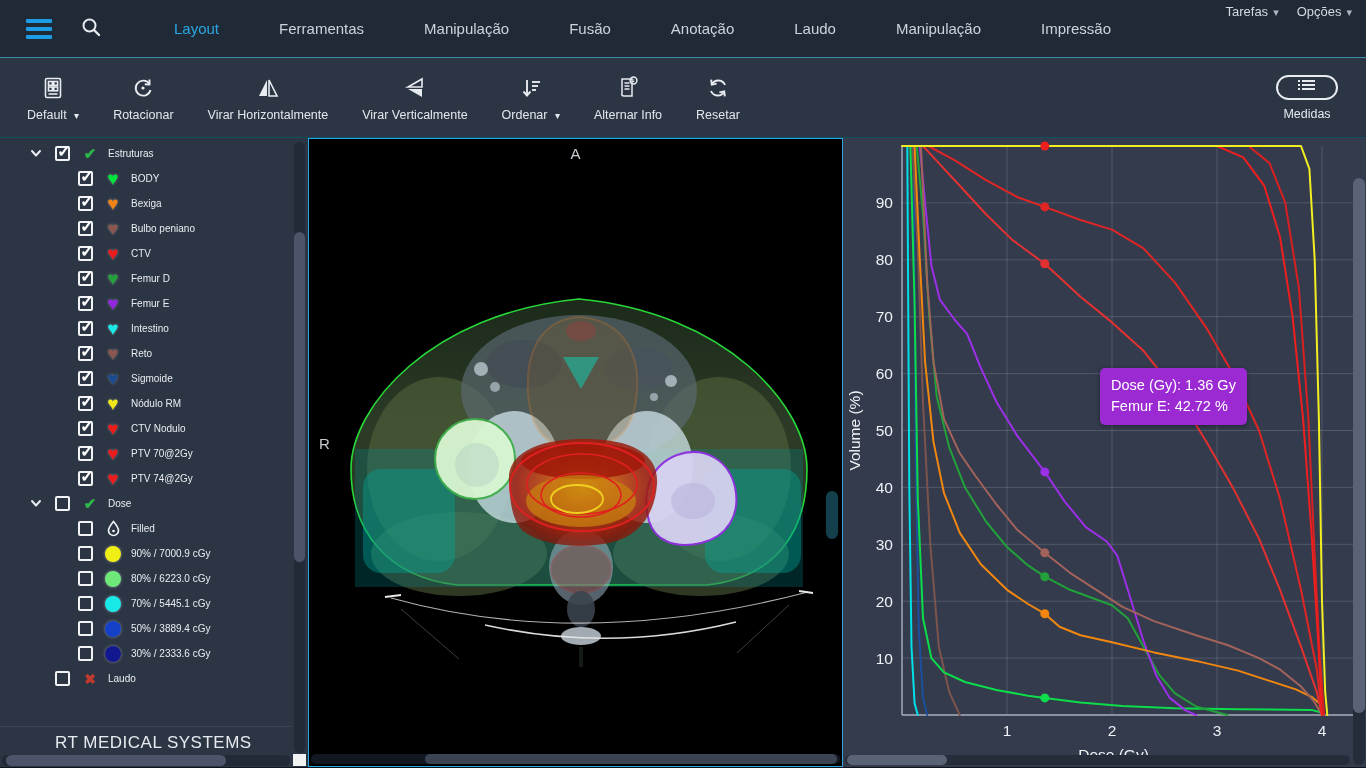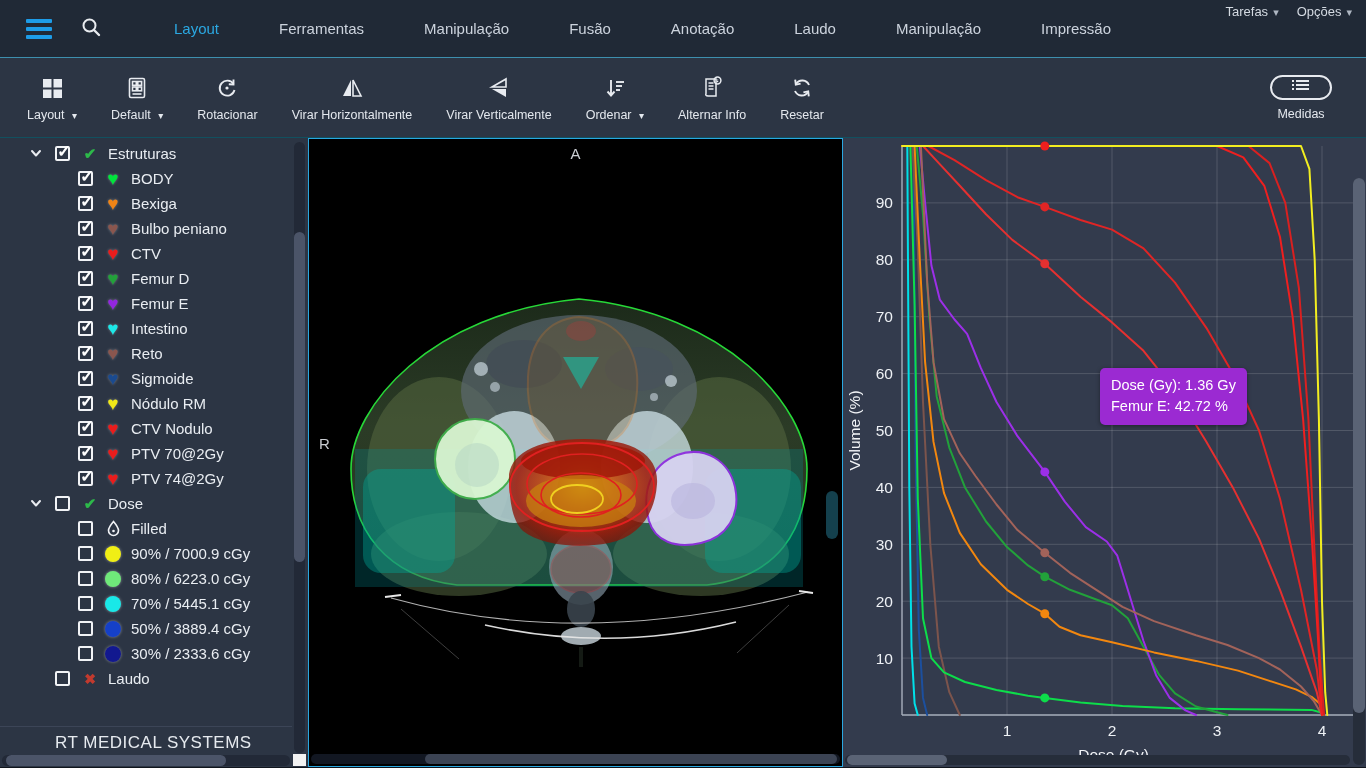--- a/index.html
+++ b/index.html
@@ -20,21 +20,21 @@
   .corneritem { font-size:13px; color:#d4dae2; cursor:pointer; }
   .corneritem .caret { font-size:11px; color:#aeb6c2; margin-left:5px; }
 
   
   .toolbar { height:79px; background:#2c3544; display:flex; align-items:center; padding:0 10px; }
   .tbtn { display:flex; flex-direction:column; align-items:center; justify-content:center;
     padding:0 17px; height:70px; cursor:pointer; }
   .tbtn .ticon { height:30px; display:flex; align-items:center; justify-content:center; }
   .tbtn .tlabel { margin-top:5px; font-size:12.5px; color:#e4e8ee; white-space:nowrap; }
   .tbtn .caret { font-size:10px; color:#e4e8ee; margin-left:4px; }
-  .measures { margin-left:auto; margin-right:24px; display:flex; flex-direction:column; align-items:center; cursor:pointer; }
+  .measures { margin-left:auto; margin-right:18px; display:flex; flex-direction:column; align-items:center; cursor:pointer; }
   .measures .pill { width:62px; height:25px; border:2px solid #e8ebf0; border-radius:13px;
     display:flex; align-items:center; justify-content:center; }
   .measures .tlabel { margin-top:7px; font-size:12.5px; color:#e4e8ee; }
 
   
   .content { display:flex; height:630px; border-top:1px solid #11505f; background:#2c3544; }
 
   
   .sidebar { position:relative; width:308px; background:#2c3544; overflow:hidden; }
   .tree { position:absolute; top:3px; left:0; right:16px; }
@@ -44,21 +44,21 @@
   .trow.lvl0 .cb { margin-left:9px; }
   .trow.lvl1 { padding-left:78px; }
   .cb { position:relative; width:15px; height:15px; border:2px solid #f1f3f6; border-radius:2px; flex:none; }
   .cb.checked::after { content:"\2713"; position:absolute; left:0px; top:-7px; color:#fff;
     font-size:17px; font-weight:bold; }
   .ticonbox { width:22px; margin-left:9px; display:flex; justify-content:center; flex:none; }
   .heart { font-size:19px; line-height:19px; text-shadow:0 0 3px rgba(255,255,255,.35); }
   .dotc { width:16px; height:16px; border-radius:50%; box-shadow:0 0 3px rgba(255,255,255,.45); }
   .gcheck { font-size:15px; font-weight:bold; }
   .redx { font-size:14px; font-weight:bold; }
-  .tlabeltxt { margin-left:7px; font-size:15px; color:#e9edf2; white-space:nowrap; }
+  .tlabeltxt { margin-left:7px; font-size:10px; color:#e9edf2; white-space:nowrap; }
   .brandrow { position:absolute; left:0; right:16px; bottom:14px; border-top:1px solid #3c4557;
     padding:6px 0 0 55px; font-size:17px; color:#e6eaef; letter-spacing:.5px; white-space:nowrap; }
   
   .vtrack { position:absolute; top:4px; bottom:14px; right:3px; width:11px; border-radius:6px; background:#222937; }
   .vthumb { position:absolute; top:90px; height:330px; left:0; width:11px; border-radius:6px; background:#4b5468; }
   .htrack { position:absolute; left:2px; right:18px; bottom:1px; height:11px; border-radius:6px; background:#222937; }
   .hthumb { position:absolute; left:4px; width:220px; top:0; height:11px; border-radius:6px; background:#4b5468; }
   .scorner { position:absolute; right:2px; bottom:1px; width:13px; height:12px; background:#f2f2f2; }
 
   
@@ -109,31 +109,20 @@
       <div class="navitem">Impressão</div>
     </nav>
   <div class="cornermenus" id="cornermenus">
       <div class="corneritem">Tarefas<span class="caret">▾</span></div>
       <div class="corneritem">Opções<span class="caret">▾</span></div>
     </div>
 </header>
 
 <div class="toolbar" id="toolbar">
 
-  <div class="tbtn">
-      <div class="ticon">
-        <svg width="24" height="24" viewBox="0 0 24 24" fill="#e8ebf0">
-          <rect x="3" y="3" width="8.5" height="8.5"></rect>
-          <rect x="13.5" y="3" width="8.5" height="8.5"></rect>
-          <rect x="3" y="13.5" width="8.5" height="8.5"></rect>
-          <rect x="13.5" y="13.5" width="8.5" height="8.5"></rect>
-        </svg>
-      </div>
-      <div class="tlabel">Layout <span class="caret">▾</span></div>
-    </div>
     <div class="tbtn">
       <div class="ticon">
         <svg width="24" height="24" viewBox="0 0 24 24" fill="none" stroke="#e8ebf0" stroke-width="1.6">
           <rect x="4.5" y="2.5" width="15" height="19" rx="1.5"></rect>
           <rect x="7.5" y="5.5" width="3.8" height="3.8"></rect>
           <rect x="12.8" y="5.5" width="3.8" height="3.8"></rect>
           <rect x="7.5" y="11" width="3.8" height="3.8"></rect>
           <rect x="12.8" y="11" width="3.8" height="3.8"></rect>
           <line x1="7.5" y1="18" x2="16.5" y2="18"></line>
         </svg>

